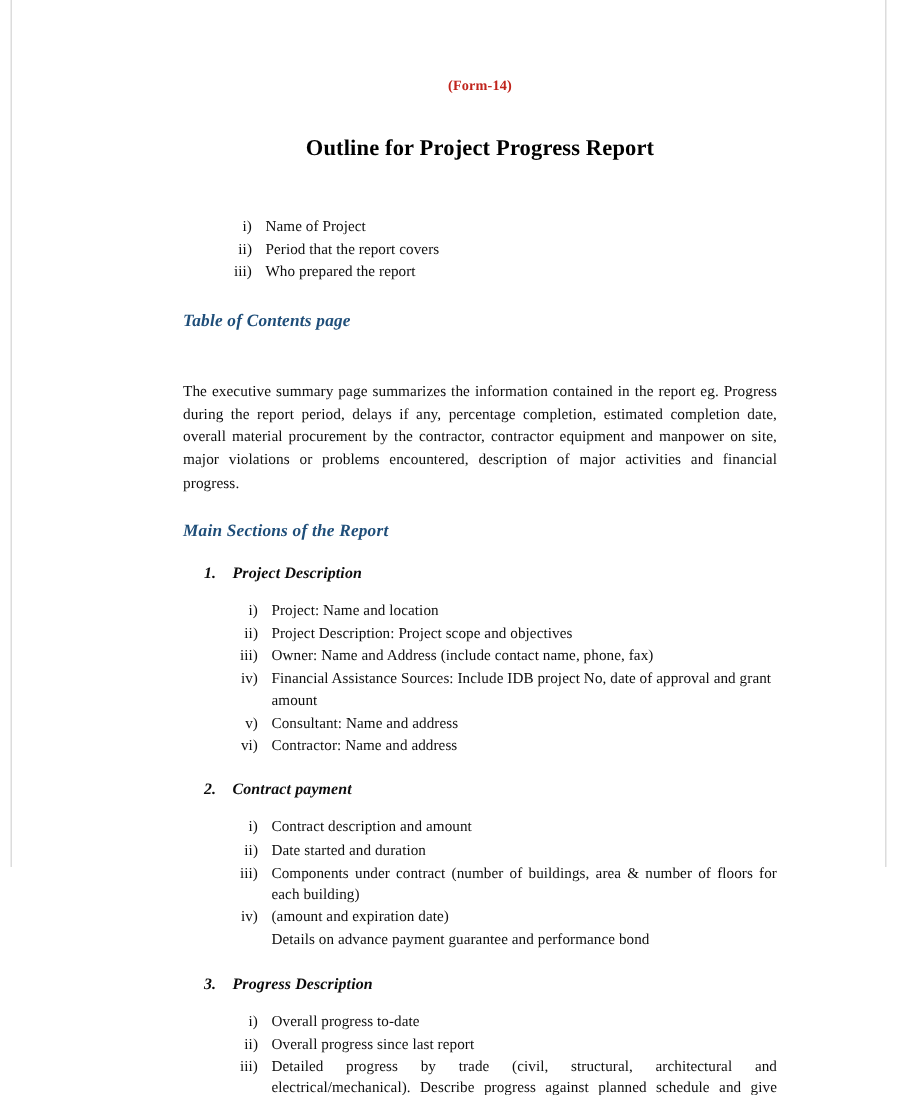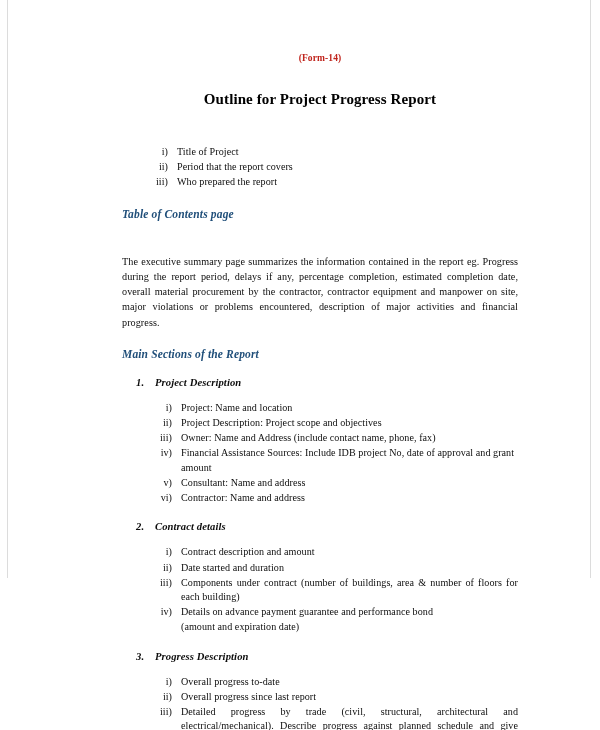--- a/index.html
+++ b/index.html
@@ -135,21 +135,21 @@
   <div class="content">
 
     <div class="form-no">(Form-14)</div>
     <div class="doc-title">Outline for Project Progress Report</div>
 
     <div class="gap-title"></div>
 
     <ul class="rlist lvl-top">
       <li>
         <span class="rnum">i)</span>
-        <span class="rtext">Title of Project</span>
+        <span class="rtext">Name of Project</span>
       </li>
       <li>
         <span class="rnum">ii)</span>
         <span class="rtext">Period that the report covers</span>
       </li>
       <li>
         <span class="rnum">iii)</span>
         <span class="rtext">Who prepared the report</span>
       </li>
     </ul>
@@ -196,40 +196,40 @@
         <li>
           <span class="rnum">vi)</span>
           <span class="rtext">Contractor: Name and address</span>
         </li>
       </ul>
     </div>
 
     <div class="sec">
       <div class="sec-head">
         <span class="sec-num">2.</span>
-        <span class="sec-name">Contract details</span>
+        <span class="sec-name">Contract payment</span>
       </div>
       <ul class="rlist lvl-sec">
         <li>
           <span class="rnum">i)</span>
           <span class="rtext">Contract description and amount</span>
         </li>
         <li>
           <span class="rnum">ii)</span>
           <span class="rtext">Date started and duration</span>
         </li>
         <li>
           <span class="rnum">iii)</span>
           <span class="rtext just">Components under contract (number of buildings, area &amp; number of floors for each building)</span>
         </li>
         <li>
           <span class="rnum">iv)</span>
           <span class="rtext">
+            <span class="subline">(amount and expiration date)</span>
             <span class="subline">Details on advance payment guarantee and performance bond</span>
-            <span class="subline">(amount and expiration date)</span>
           </span>
         </li>
       </ul>
     </div>
 
     <div class="sec">
       <div class="sec-head">
         <span class="sec-num">3.</span>
         <span class="sec-name">Progress Description</span>
       </div>

